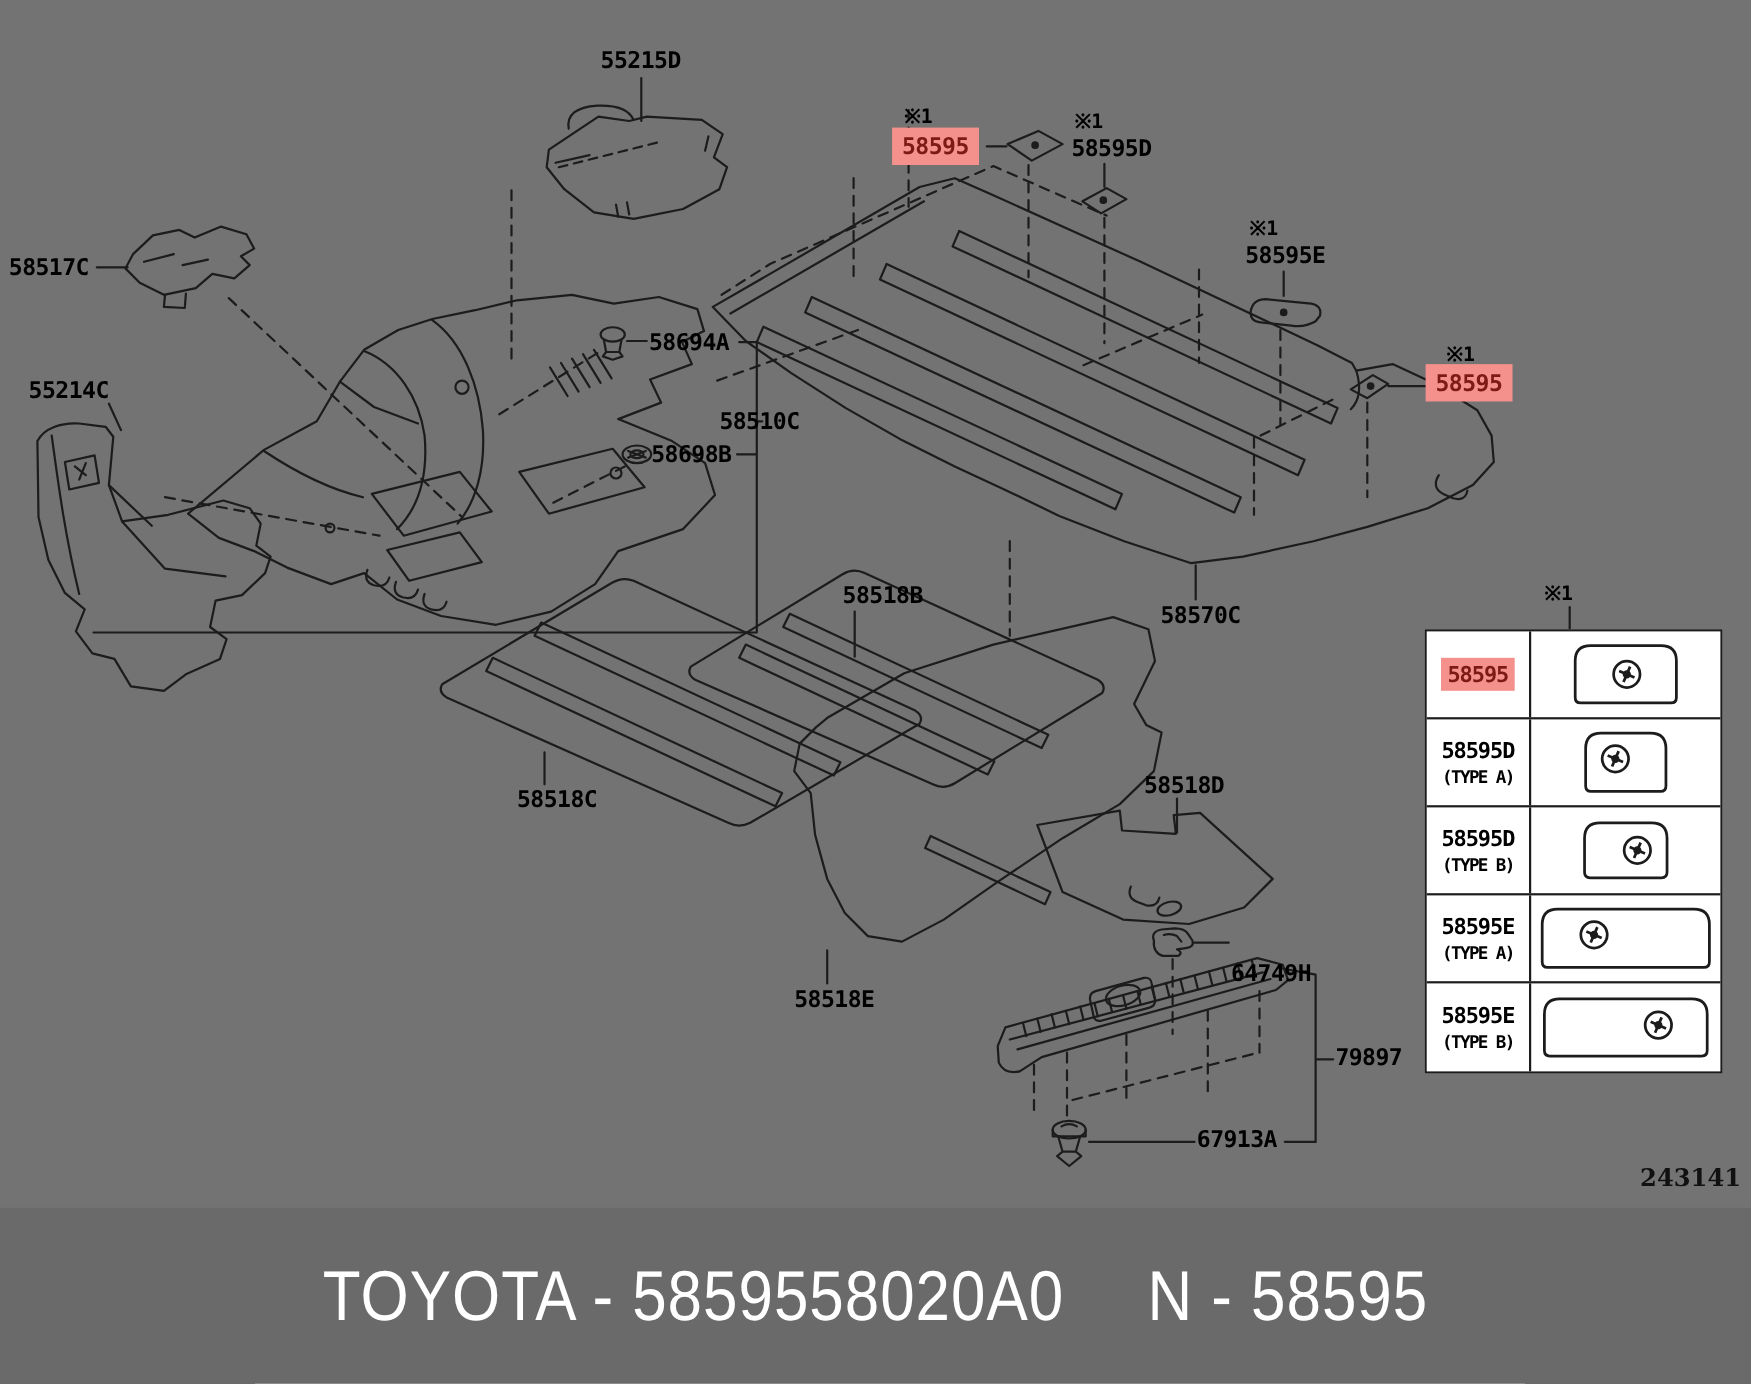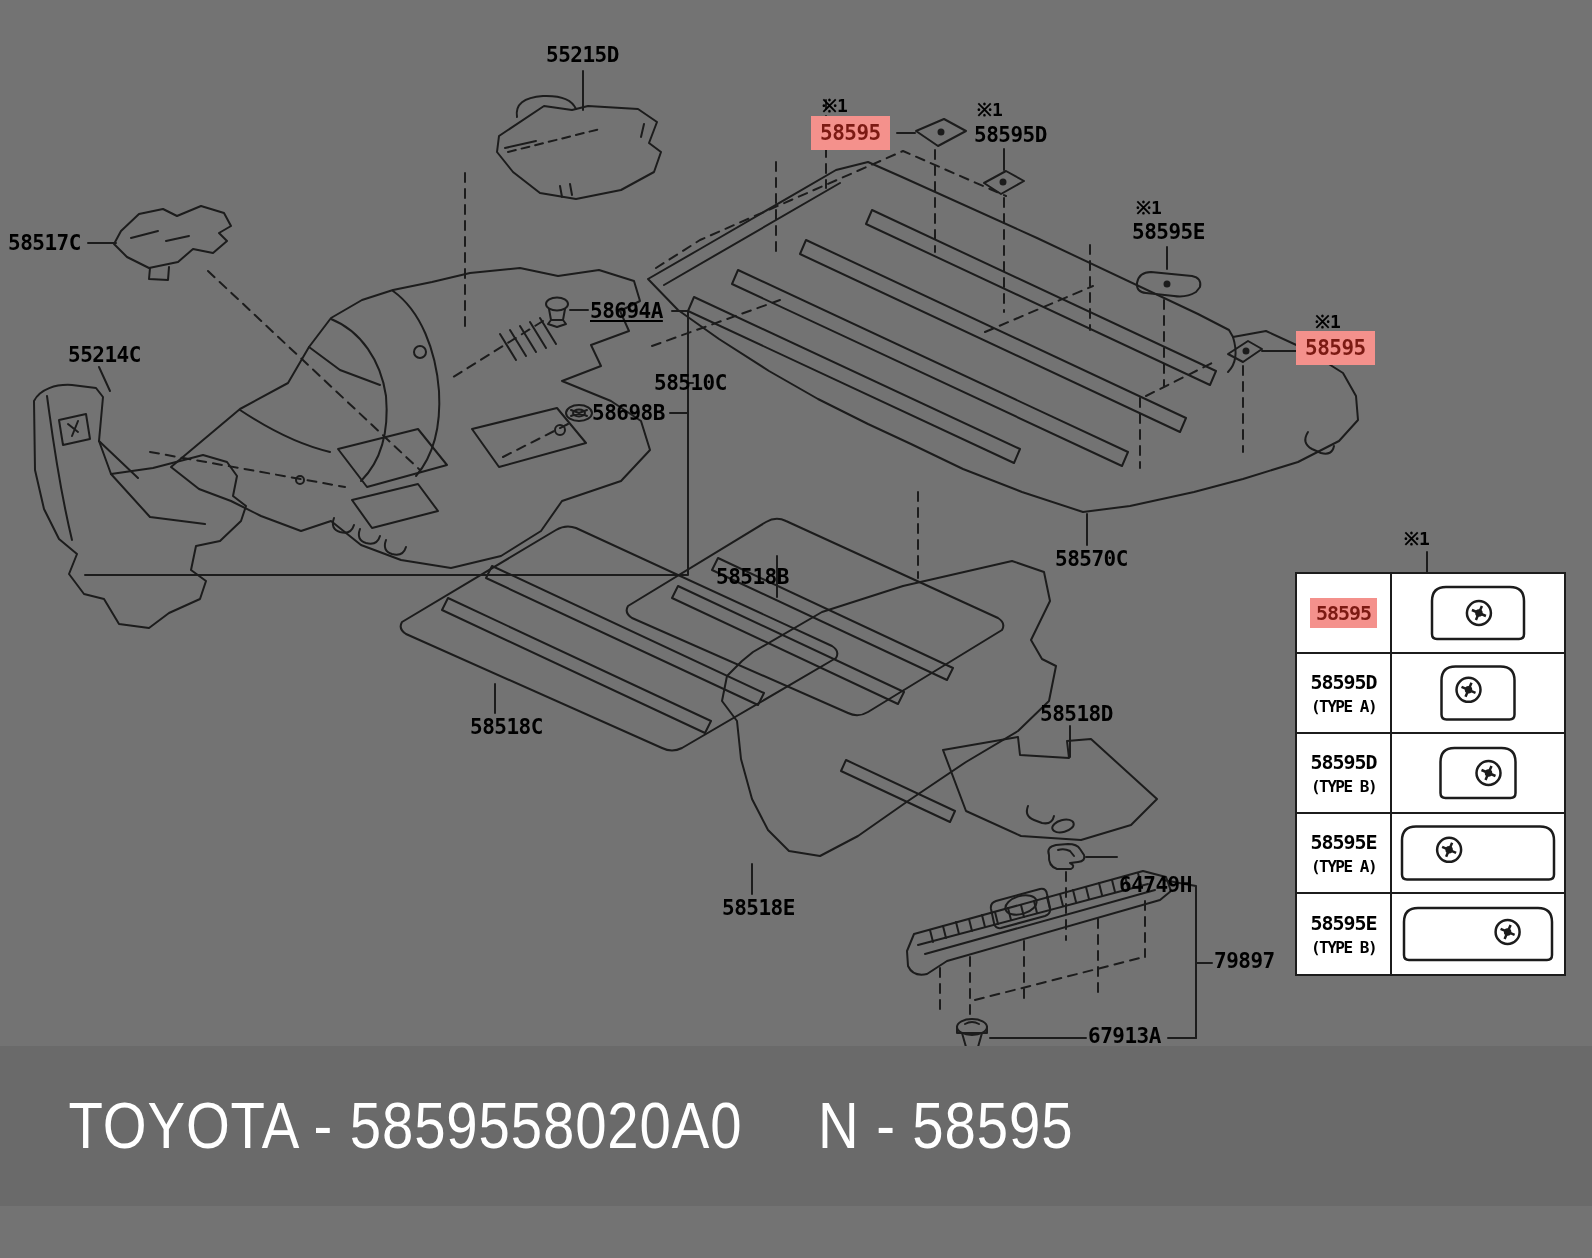--- a/index.html
+++ b/index.html
@@ -20,22 +20,22 @@
   .vcell-code{border-right:2px solid #1c1c1c;display:flex;flex-direction:column;
               align-items:center;justify-content:center;gap:3px;}
   .vcode{font:bold 20px "DejaVu Sans Mono",monospace;letter-spacing:-1px;color:#000;}
   .vcode.hl{background:var(--hl-bg);color:var(--hl-text);padding:3px 6px;}
   .vvariant{font:bold 16px "DejaVu Sans Mono",monospace;letter-spacing:-1.5px;color:#000;text-align:right;}
   .vcell-icon{display:flex;align-items:center;justify-content:center;}
   #table-note{position:absolute;left:1404px;top:526px;z-index:3;
               font:bold 18px "DejaVu Sans Mono",monospace;color:#000;}
   #sheet-code{position:absolute;left:1491px;top:1058px;z-index:3;
               font:bold 22px "DejaVu Serif",serif;color:#111;letter-spacing:0;}
-  .banner{position:absolute;left:0;top:1046px;width:1592px;height:160px;z-index:4;
-          background:var(--banner-bg);display:flex;align-items:center;justify-content:flex-start;}
+  .banner{position:absolute;left:0;top:1098px;width:1592px;height:160px;z-index:4;
+          background:var(--banner-bg);display:flex;align-items:center;justify-content:center;}
   .banner-text{display:flex;gap:86px;transform:scaleX(0.88);white-space:nowrap;
                font-family:"Liberation Sans",sans-serif;font-size:64px;font-weight:400;
                color:var(--banner-fg);letter-spacing:1px;}
 </style>
 </head>
 <body>
 
 <div id="stage">
 
   <svg id="lineart" width="1592" height="1258" viewBox="0 0 1592 1258" fill="none" stroke="#1c1c1c" stroke-width="2" stroke-linejoin="round" stroke-linecap="round">
@@ -192,34 +192,34 @@
       <path d="M1137,283 Q1139,272 1151,272 L1192,276 Q1202,278 1200,287 L1196,292 Q1186,298 1174,296 L1146,293 Q1136,292 1137,283 Z"></path>
       <circle cx="1167" cy="284" r="2.5" fill="#1c1c1c"></circle>
       <path d="M1228,354 L1248,341 L1262,349 L1243,362 Z"></path>
       <circle cx="1246" cy="351" r="2.5" fill="#1c1c1c"></circle>
     </g>
   </svg>
 
   <div id="labels-layer">
       <div class="part-label" style="left: 546px; top: 42px;">55215D</div>
       <div class="part-label" style="left: 8px; top: 230px;">58517C</div>
-      <div class="part-label" style="left: 26px; top: 342px; margin-left: 42px;">55214C</div>
-      <div class="part-label" style="left: 590px; top: 298px; text-decoration: underline;">58694A</div>
+      <div class="part-label" style="left: 26px; top: 342px;">55214C</div>
+      <div class="part-label" style="left: 590px; top: 298px;">58694A</div>
       <div class="part-label" style="left: 592px; top: 400px;">58698B</div>
       <div class="part-label" style="left: 654px; top: 370px;">58510C</div>
       <div class="part-label hl" style="left: 811px; top: 116px;">58595</div>
       <span class="note-mark" style="left: 822px; top: 93px;">※1</span>
       <div class="part-label" style="left: 974px; top: 122px;">58595D</div>
       <span class="note-mark" style="left: 977px; top: 97px;">※1</span>
       <div class="part-label" style="left: 1132px; top: 219px;">58595E</div>
       <span class="note-mark" style="left: 1136px; top: 195px;">※1</span>
       <div class="part-label hl" style="left: 1296px; top: 331px;">58595</div>
       <span class="note-mark" style="left: 1315px; top: 309px;">※1</span>
       <div class="part-label" style="left: 1055px; top: 546px;">58570C</div>
-      <div class="part-label" style="left: 716px; top: 528px; margin-top: 36px;">58518B</div>
+      <div class="part-label" style="left: 766px; top: 528px;">58518B</div>
       <div class="part-label" style="left: 470px; top: 714px;">58518C</div>
       <div class="part-label" style="left: 1040px; top: 701px;">58518D</div>
       <div class="part-label" style="left: 722px; top: 895px;">58518E</div>
       <div class="part-label" style="left: 1119px; top: 844px; margin-top: 28px;">64749H</div>
       <div class="part-label" style="left: 1214px; top: 948px;">79897</div>
       <div class="part-label" style="left: 1088px; top: 1023px; text-align: center;">67913A</div>
     </div>
 
   <span id="table-note">※1</span>
   <div id="variant-table">

